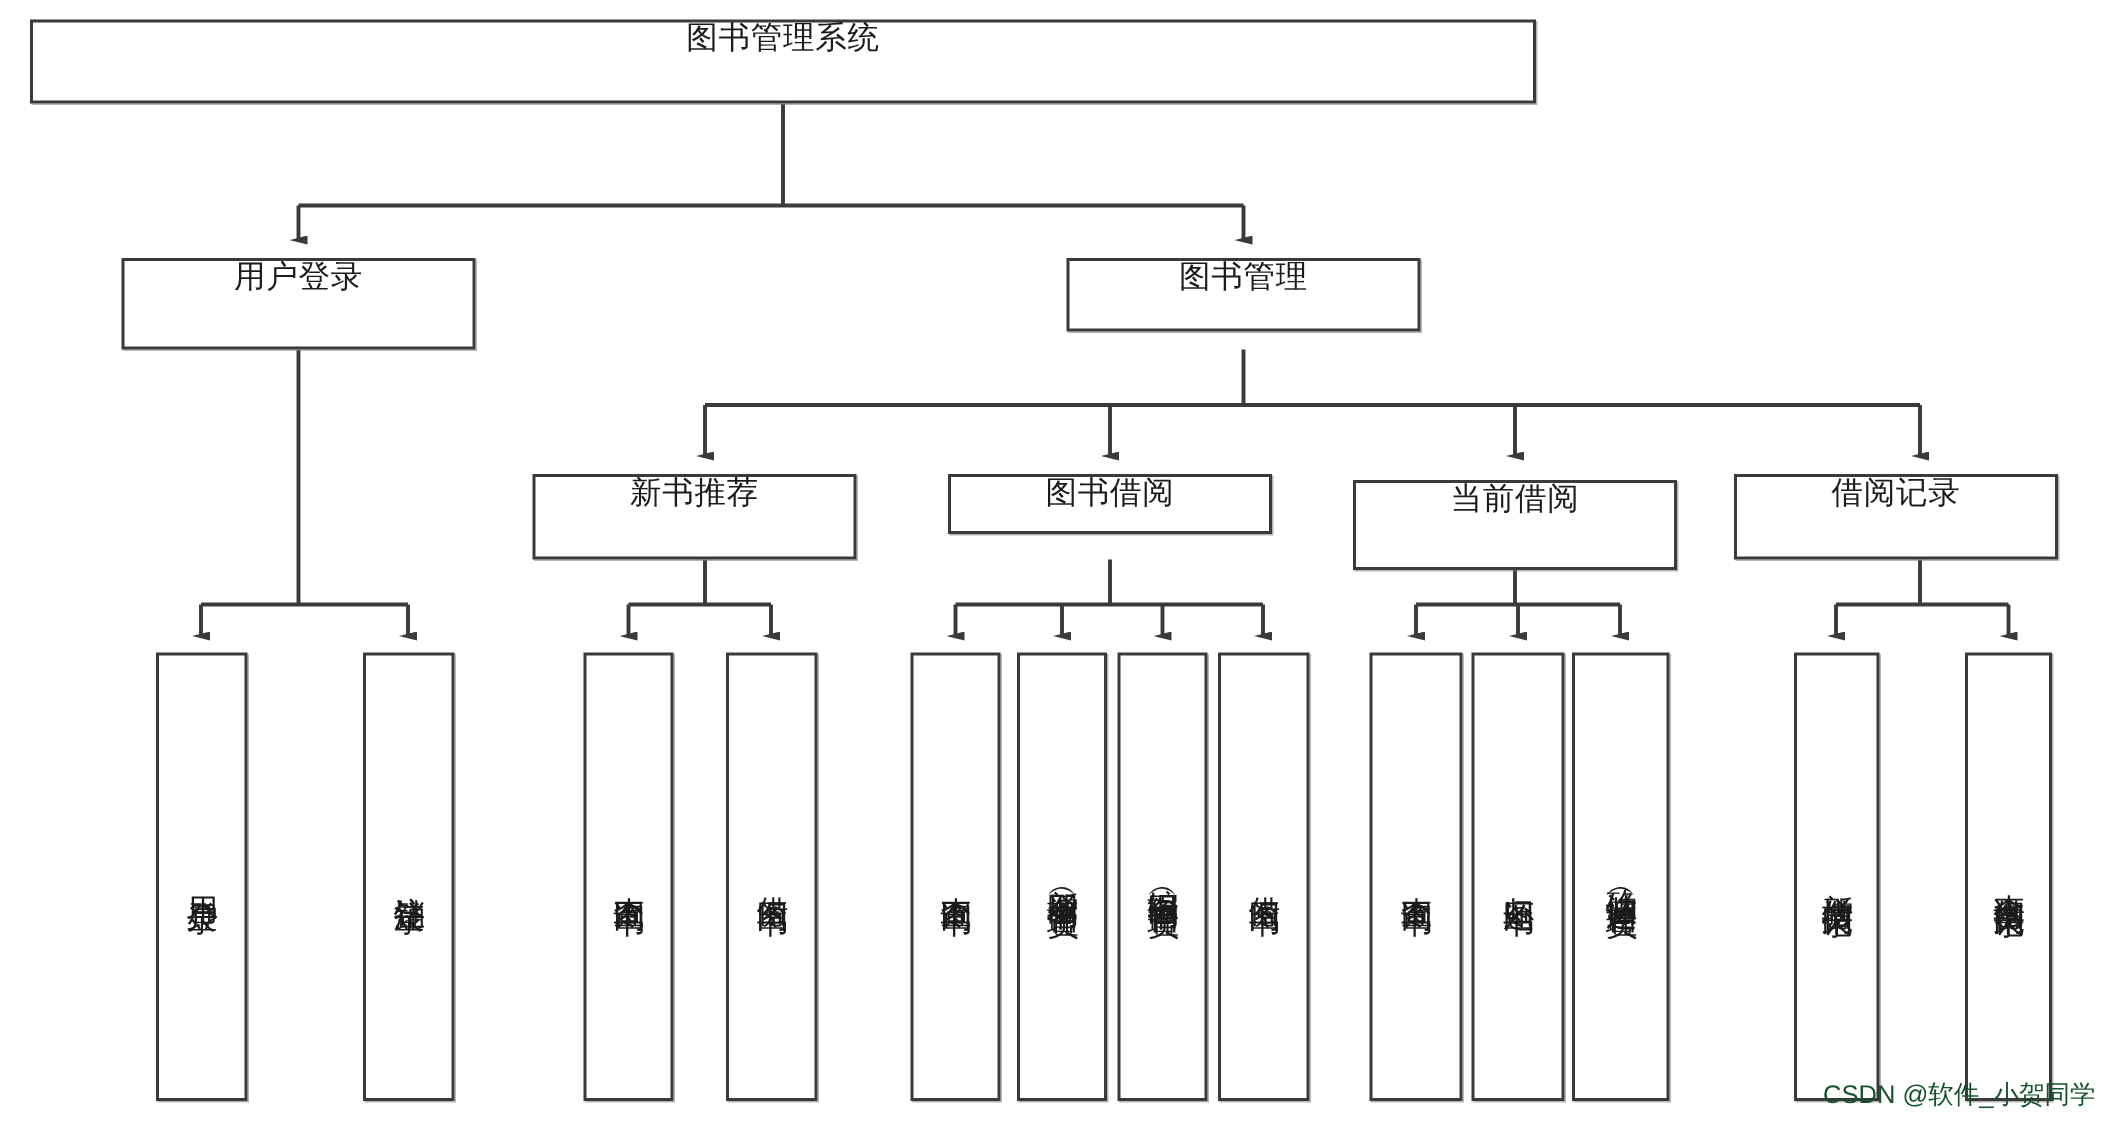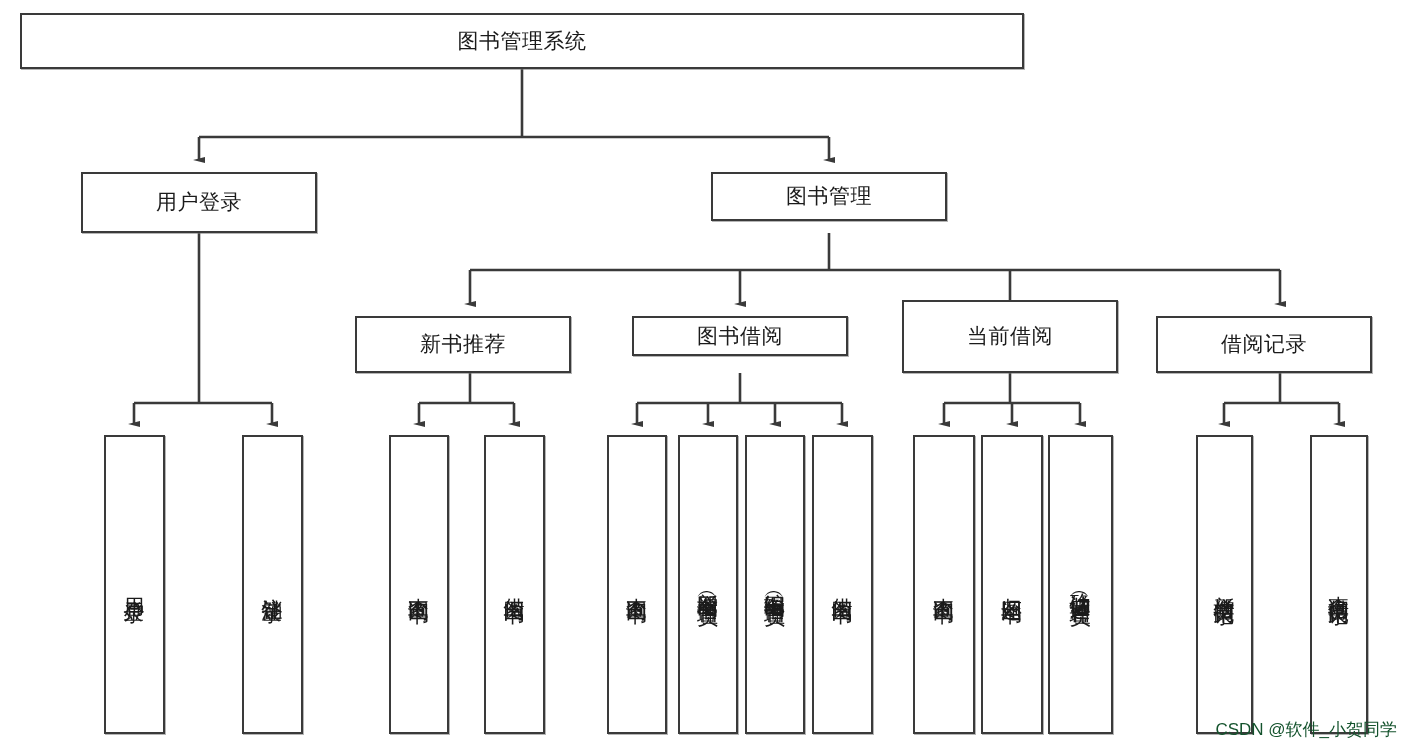--- a/index.html
+++ b/index.html
@@ -26,21 +26,21 @@
     width: 1405px;
     height: 747px;
   }
   .node-box {
     position: absolute;
     box-sizing: border-box;
     background: #ffffff;
     border: 2px solid #3a3a3a;
     box-shadow: 1px 1px 0 0 rgba(120,120,120,0.55);
     display: flex;
-    align-items: center;
+    align-items: flex-start;
     justify-content: center;
   }
   .node-label {
     color: #1b1b1b;
     font-size: 21px;
     line-height: 1.05;
     letter-spacing: 0.5px;
     white-space: nowrap;
     text-align: center;
   }
@@ -144,21 +144,21 @@
   <div class="node-box" style="left:711px; top:172px; width:236px; height:49px;">
     <span class="node-label">图书管理</span>
   </div>
 
   <div class="node-box" style="left:355px; top:316px; width:216px; height:57px;">
     <span class="node-label">新书推荐</span>
   </div>
   <div class="node-box" style="left:632px; top:316px; width:216px; height:40px;">
     <span class="node-label">图书借阅</span>
   </div>
-  <div class="node-box" style="left:902px; top:300px; width:216px; height:73px;">
+  <div class="node-box" style="left:902px; top:320px; width:216px; height:60px;">
     <span class="node-label">当前借阅</span>
   </div>
   <div class="node-box" style="left:1156px; top:316px; width:216px; height:57px;">
     <span class="node-label">借阅记录</span>
   </div>
 
   <div class="node-box leaf" style="left:104px; top:435px; width:61px; height:299px;">
     <span class="node-label">用户登录</span>
   </div>
   <div class="node-box leaf" style="left:242px; top:435px; width:61px; height:299px;">

